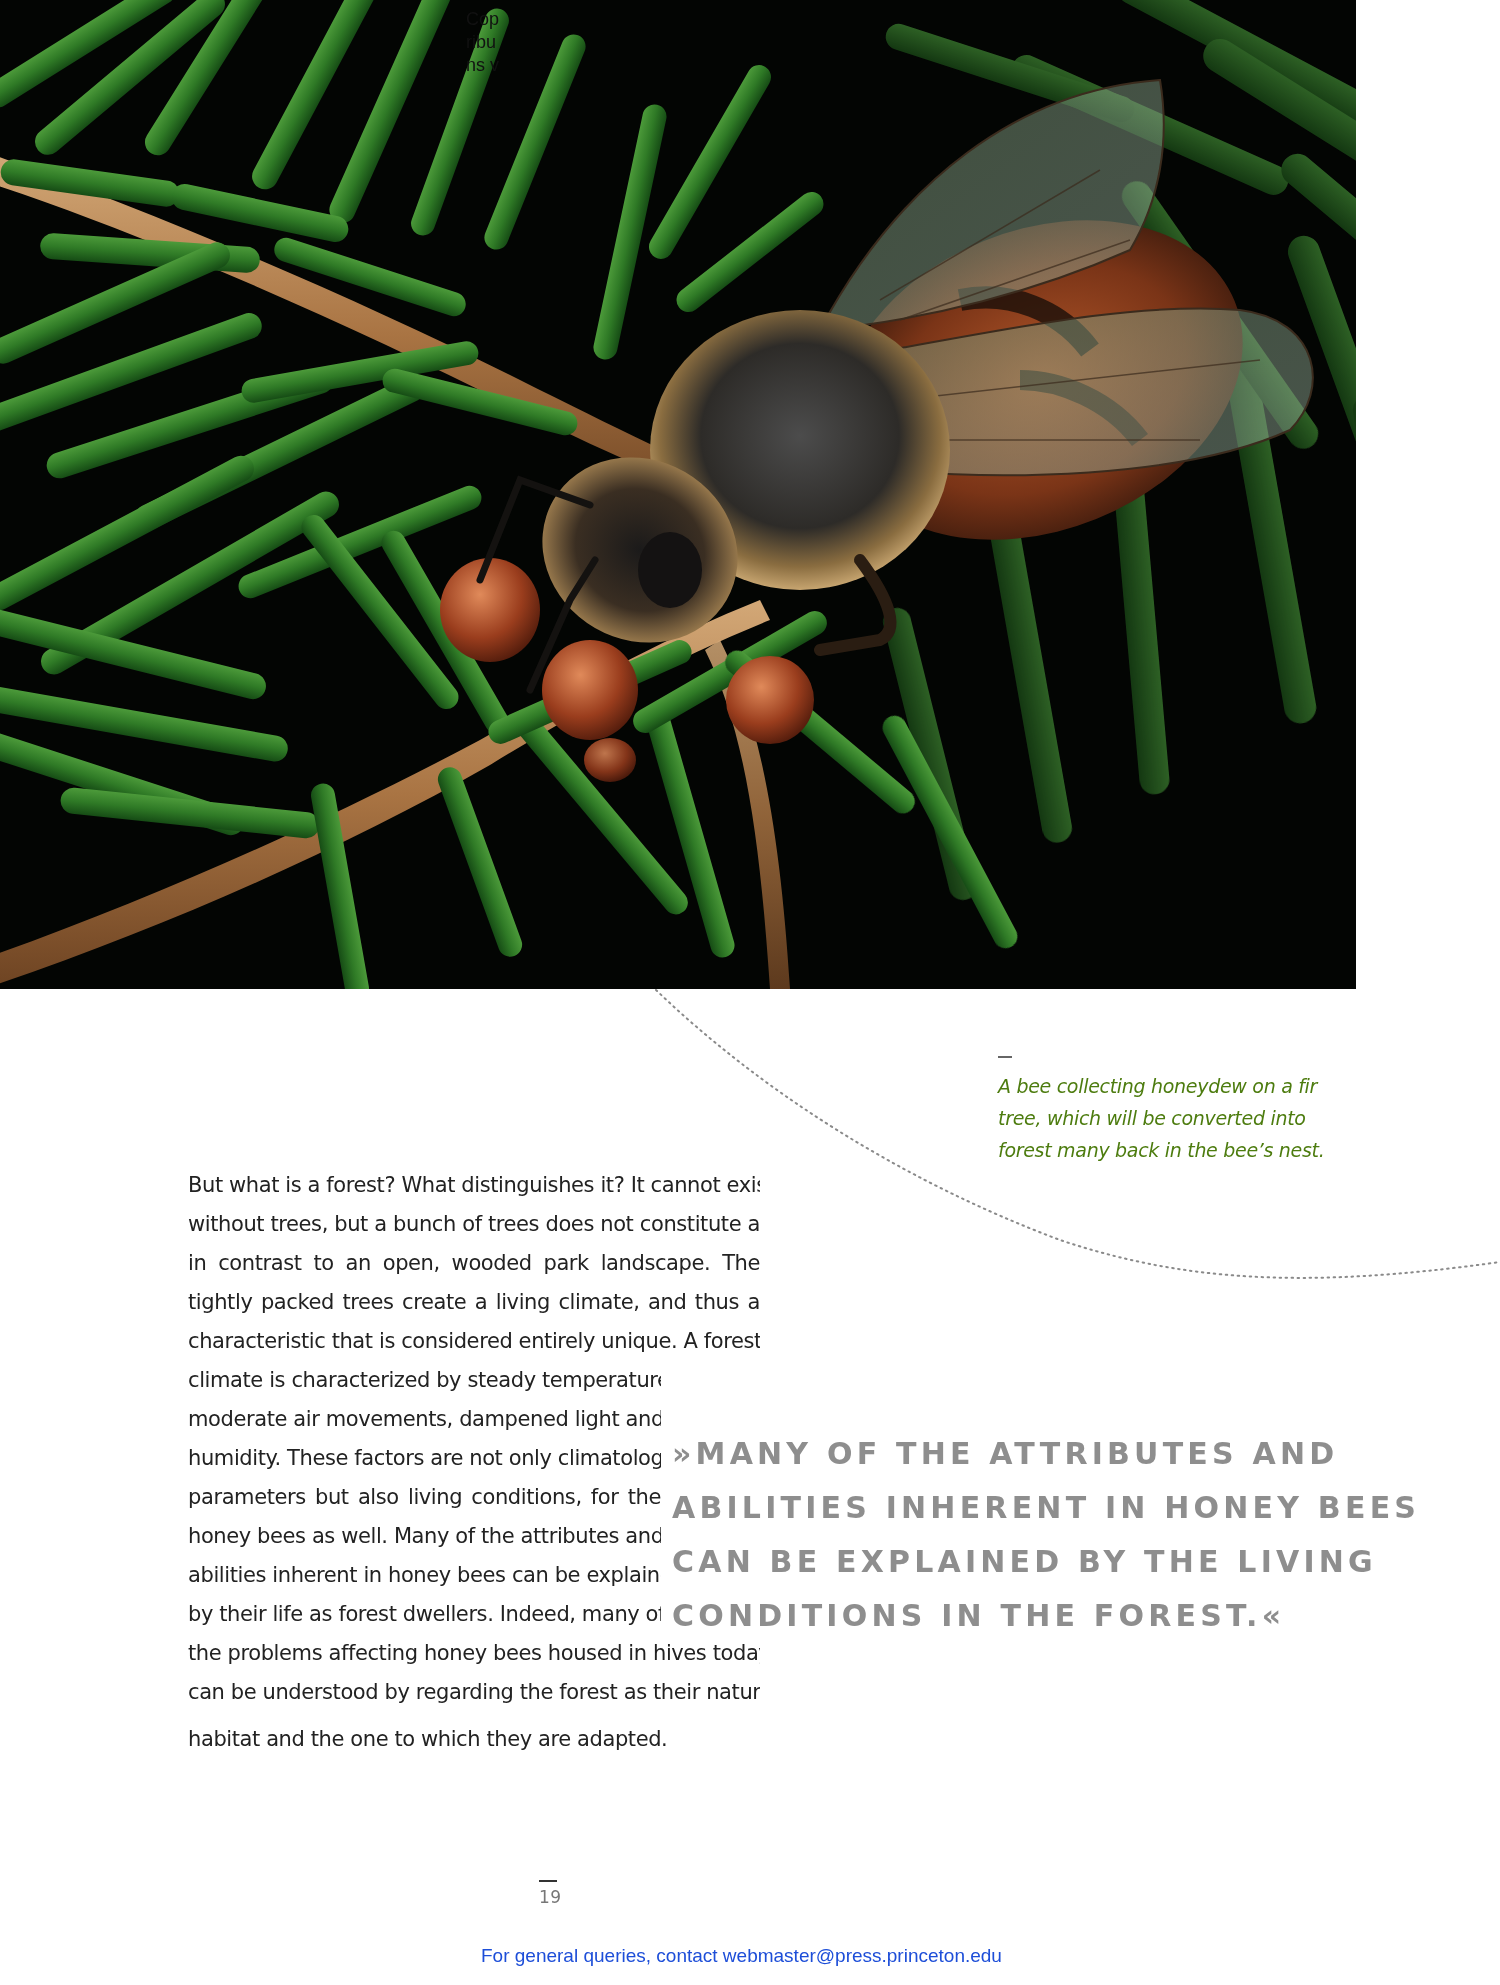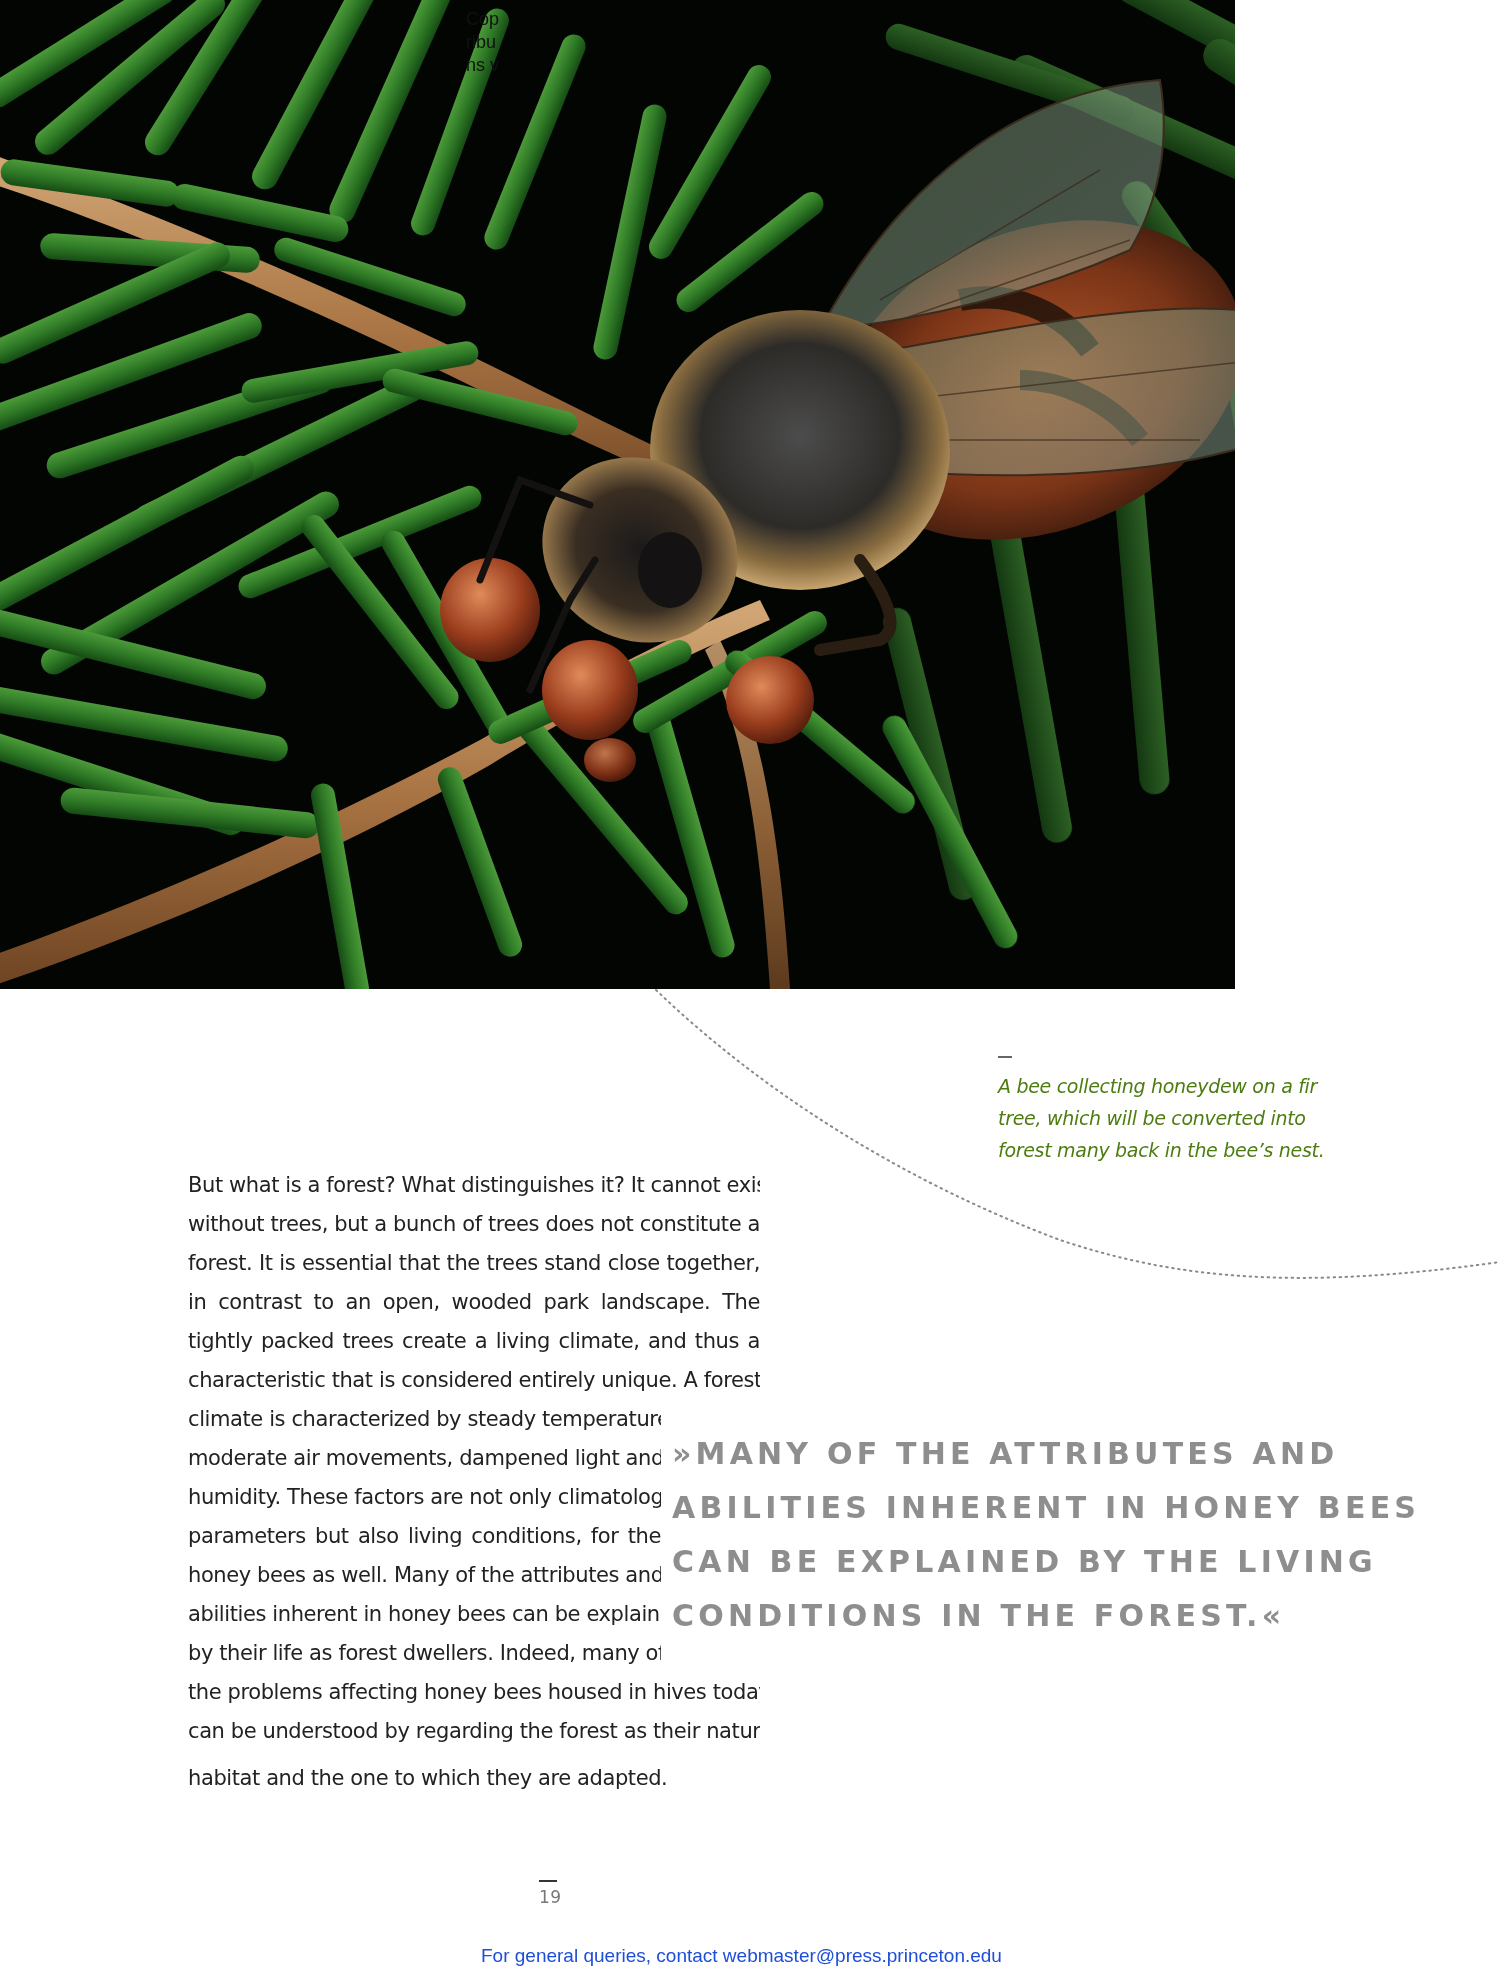--- a/index.html
+++ b/index.html
@@ -1,18 +1,18 @@
 <!DOCTYPE html>
 <html><head>
 <meta charset="utf-8">
 <style>
   html, body { margin: 0; padding: 0; background: #ffffff; }
   body { width: 1500px; height: 1985px; position: relative; overflow: hidden;
          font-family: "DejaVu Sans", "Liberation Sans", sans-serif; color: #222; }
-  .photo { position: absolute; left: 0; top: 0; width: 1235px; height: 989px;
+  .photo { position: absolute; left: 0; top: 0; width: 1356px; height: 989px;
            background: #a16207; overflow: hidden; }
   .photo svg { position: absolute; left: 0; top: 0; }
   .overlay-text { position: absolute; left: 466px; top: 8px;
                   font-family: "Liberation Sans", sans-serif; font-size: 18px;
                   line-height: 23px; color: #111; width: 60px; overflow: hidden;
                   white-space: nowrap; }
   .overlay-text div { height: 23px; }
   .curve { position: absolute; left: 0; top: 0; pointer-events: none; }
   .caption { position: absolute; left: 998px; top: 1044px; width: 340px;
              font-family: "DejaVu Sans", sans-serif; font-style: italic;
@@ -186,21 +186,20 @@
 <div class="caption">
   <div class="dash"></div>
   <div>A bee collecting honeydew on a fir</div>
   <div>tree, which will be converted into</div>
   <div>forest many back in the bee’s nest.</div>
 </div>
 
 <div class="body-text">
   <div class="line">But what is a forest? What distinguishes it? It cannot exist</div>
   <div class="line">without trees, but a bunch of trees does not constitute a</div>
-  <div class="line">forest. It is essential that the trees stand close together,</div>
   <div class="line">in contrast to an open, wooded park landscape. The</div>
   <div class="line">tightly packed trees create a living climate, and thus a</div>
   <div class="line">characteristic that is considered entirely unique. A forest</div>
   <div class="line narrow">climate is characterized by steady temperatures,</div>
   <div class="line narrow">moderate air movements, dampened light and high</div>
   <div class="line narrow">humidity. These factors are not only climatological</div>
   <div class="line narrow">parameters but also living conditions, for the</div>
   <div class="line narrow">honey bees as well. Many of the attributes and</div>
   <div class="line narrow">abilities inherent in honey bees can be explained</div>
   <div class="line narrow">by their life as forest dwellers. Indeed, many of</div>

